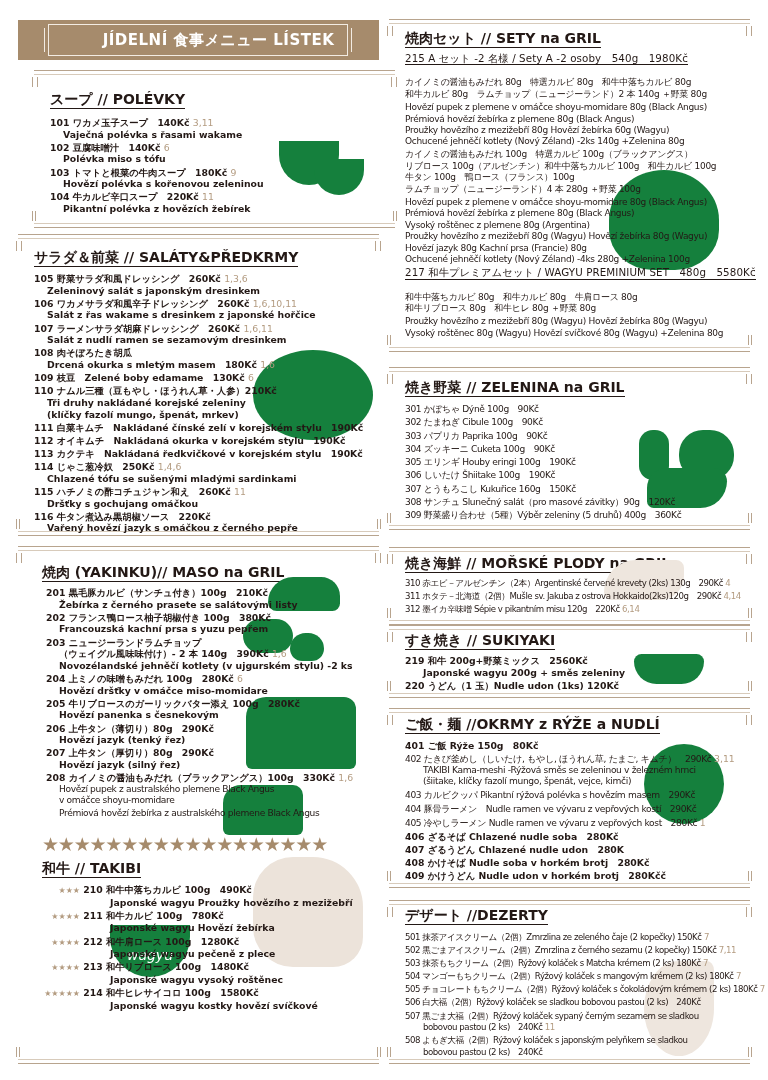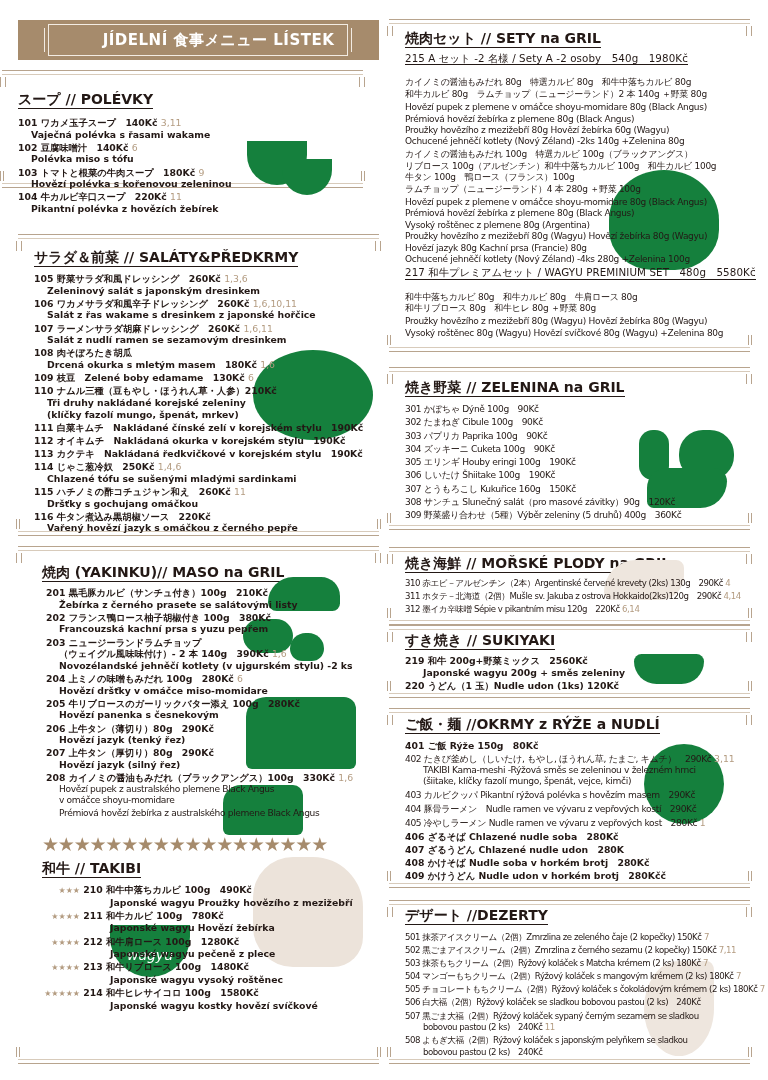--- a/index.html
+++ b/index.html
@@ -46,21 +46,21 @@
 <body>
 
 <div class="col col-left">
 
   <div class="header">
     <div class="header-frame"></div>
     <div class="header-frame2"></div>
     <div class="header-title">JÍDELNÍ 食事メニュー LÍSTEK</div>
   </div>
 
-  <div class="box" style="left:2px; top:70px; width:361px; height:118px;">
+  <div class="box" style="left:34px; top:70px; width:361px; height:158px;">
     <div class="box-inner"></div>
       <span class="bl"></span>
       <span class="br"></span>
     <div class="deco round" style="left:245px; top:70px; width:60px; height:44px; border-radius: 0 0 30px 30px;"></div>
     <div class="deco round" style="left:280px; top:88px; width:50px; height:36px; border-radius: 0 0 25px 25px;"></div>
     <div class="sec-title" style="left:16px; top:20px;">スープ // POLÉVKY</div>
     <div class="items" style="left:16px; top:46px;">
       <div class="it">
           <div><span>101 ワカメ玉子スープ　140Kč </span><span class="al">3,11</span></div>
           <div class="l2">Vaječná polévka s řasami wakame</div>

